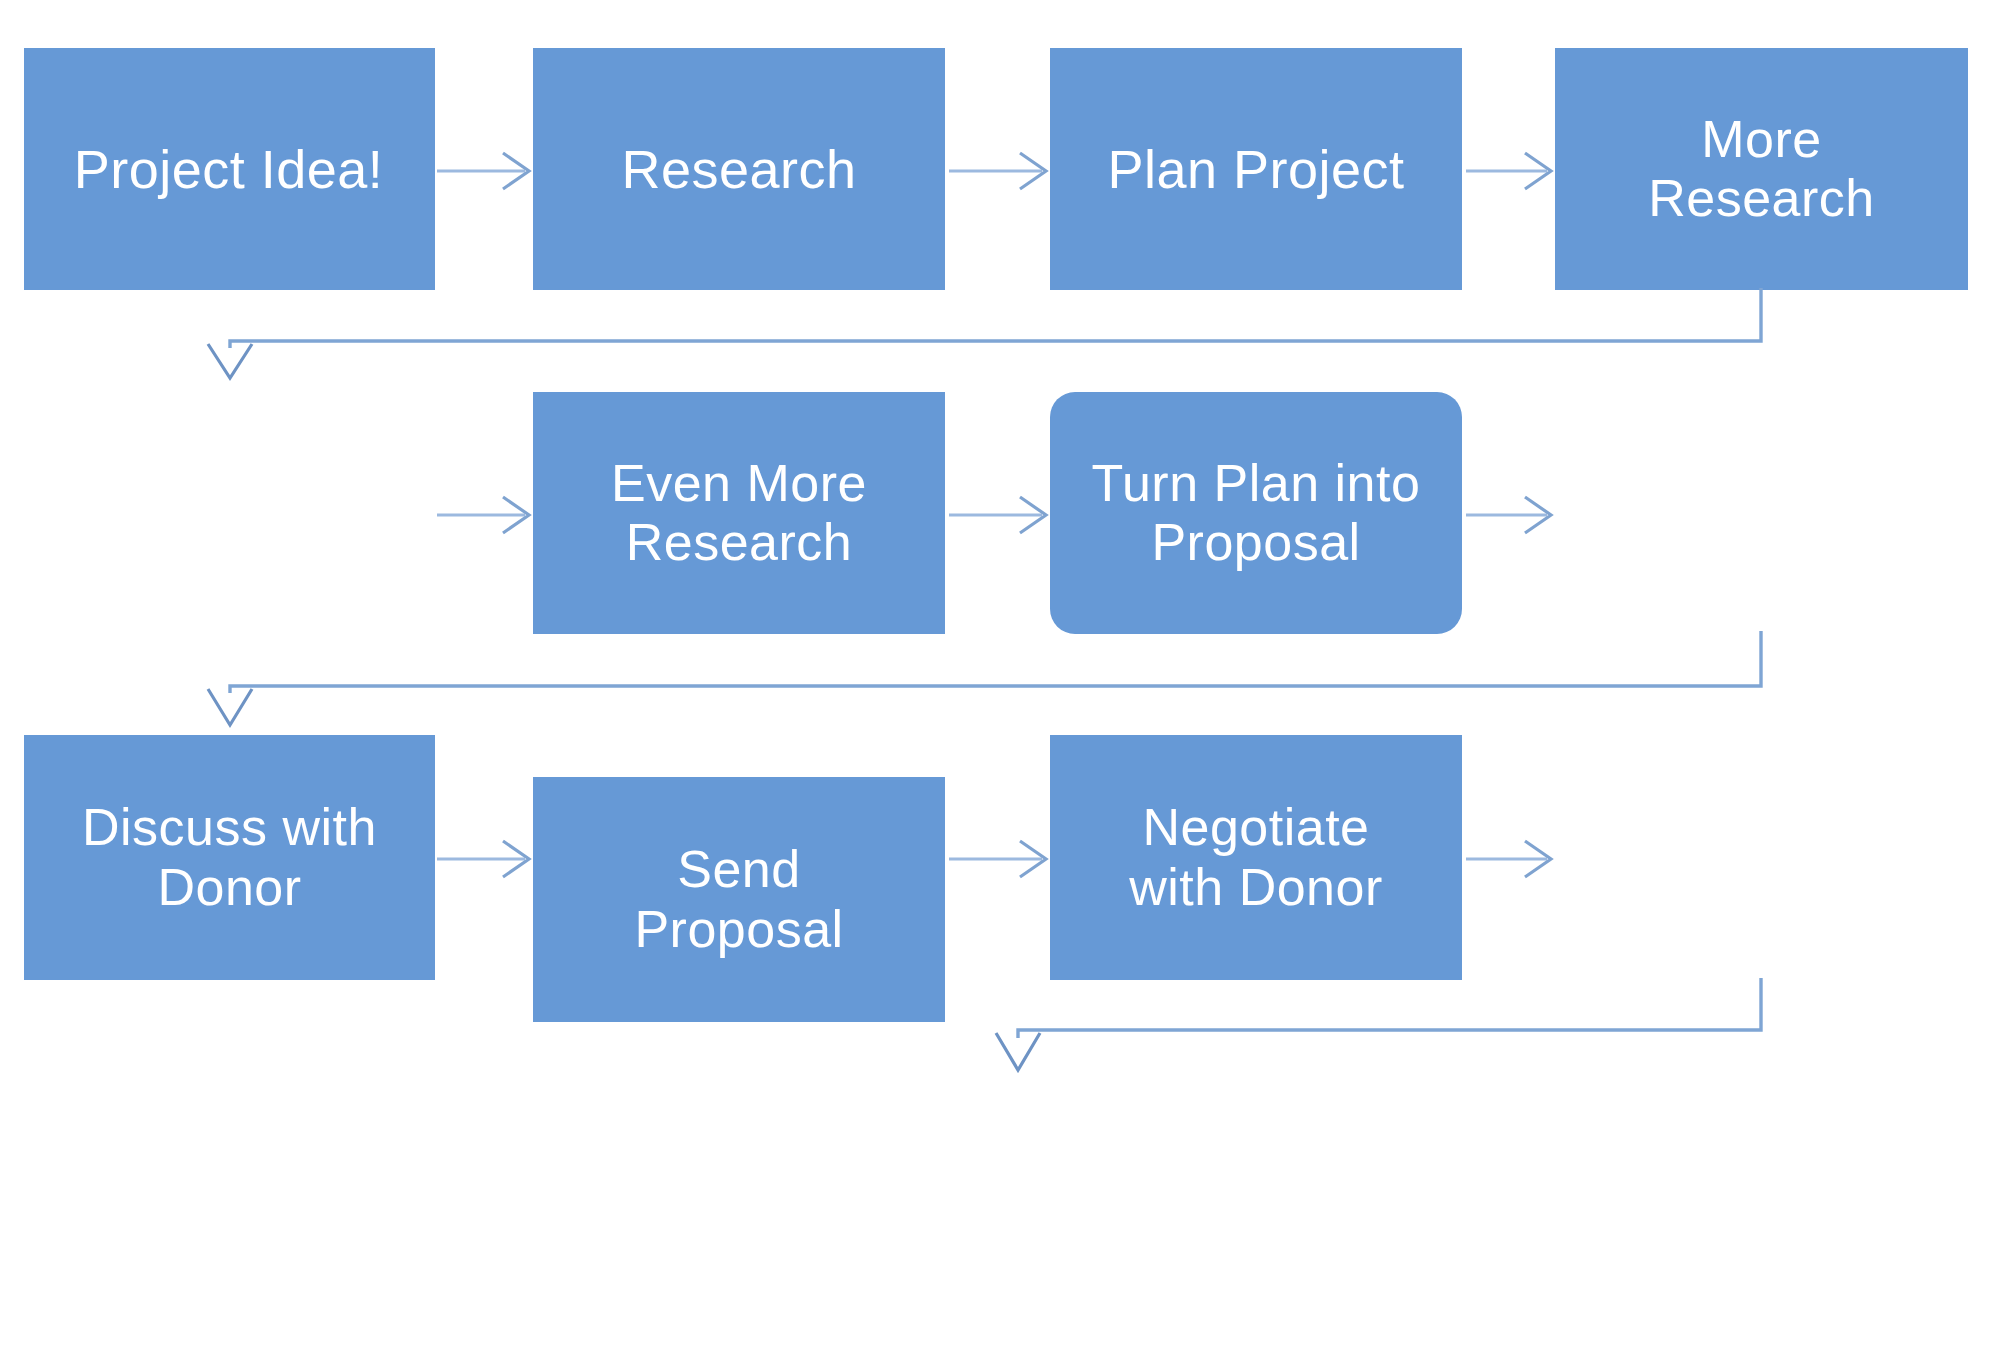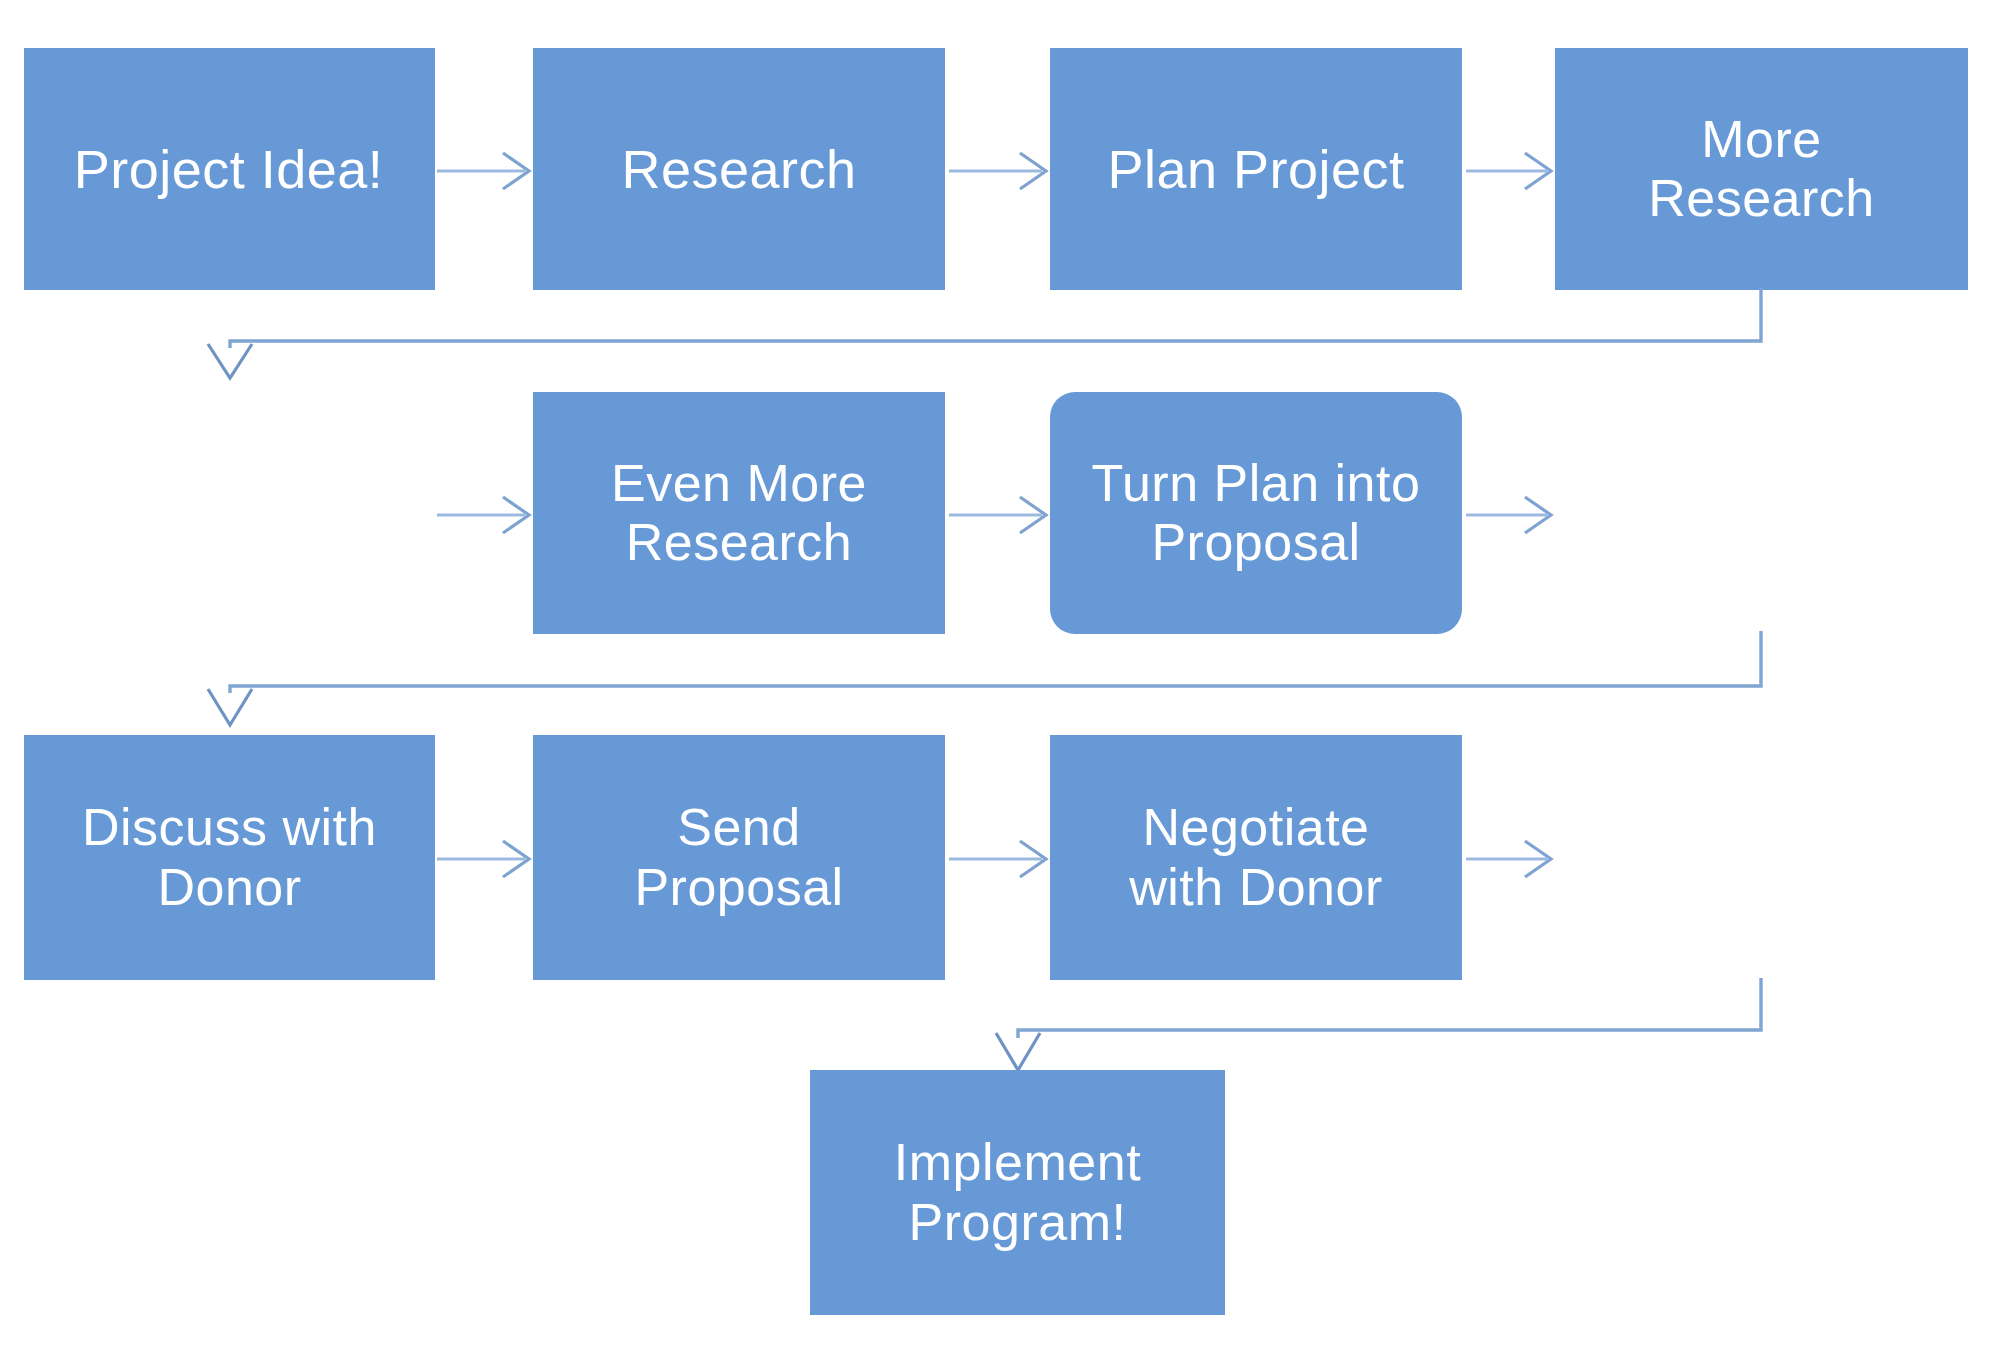--- a/index.html
+++ b/index.html
@@ -125,21 +125,21 @@
   </svg>
 
   <svg class="arrow-svg" style="left:160px; top:631px; width:1620px; height:105px;" viewBox="0 0 1620 105">
     <path class="elbow-line" d="M 1601 0 L 1601 55 L 70 55 L 70 62"></path>
     <path class="elbow-head" d="M 48 58 L 70 94 L 92 58"></path>
   </svg>
 
   <div class="flow-box two-line" style="left:24px; top:735px; width:411px; height:245px;">Discuss with
 Donor</div>
 
-  <div class="flow-box two-line" style="left:533px; top:735px; width:412px; height:245px;">Send
+  <div class="flow-box two-line" style="left:533px; top:777px; width:412px; height:245px;">Send
 Proposal</div>
 
   <div class="flow-box two-line" style="left:1050px; top:735px; width:412px; height:245px;">Negotiate
 with Donor</div>
 
 
   <svg class="arrow-svg" style="left:437px; top:833px; width:96px; height:52px;" viewBox="0 0 96 52">
     <path class="arrow-line" d="M 0 26 L 88 26"></path>
     <path class="arrow-head" d="M 66 8 L 92 26 L 66 44"></path>
   </svg>
@@ -152,16 +152,14 @@
   <svg class="arrow-svg" style="left:1466px; top:833px; width:89px; height:52px;" viewBox="0 0 89 52">
     <path class="arrow-line" d="M 0 26 L 81 26"></path>
     <path class="arrow-head" d="M 59 8 L 85 26 L 59 44"></path>
   </svg>
 
   <svg class="arrow-svg" style="left:790px; top:978px; width:990px; height:100px;" viewBox="0 0 990 100">
     <path class="elbow-line" d="M 971 0 L 971 52 L 228 52 L 228 60"></path>
     <path class="elbow-head" d="M 206 55 L 228 92 L 250 55"></path>
   </svg>
 
-  <div class="flow-box two-line" style="left:810px; top:1070px; width:415px; height:245px;">Implement
-Program!</div>
 
 </div>
 
 </body></html>

